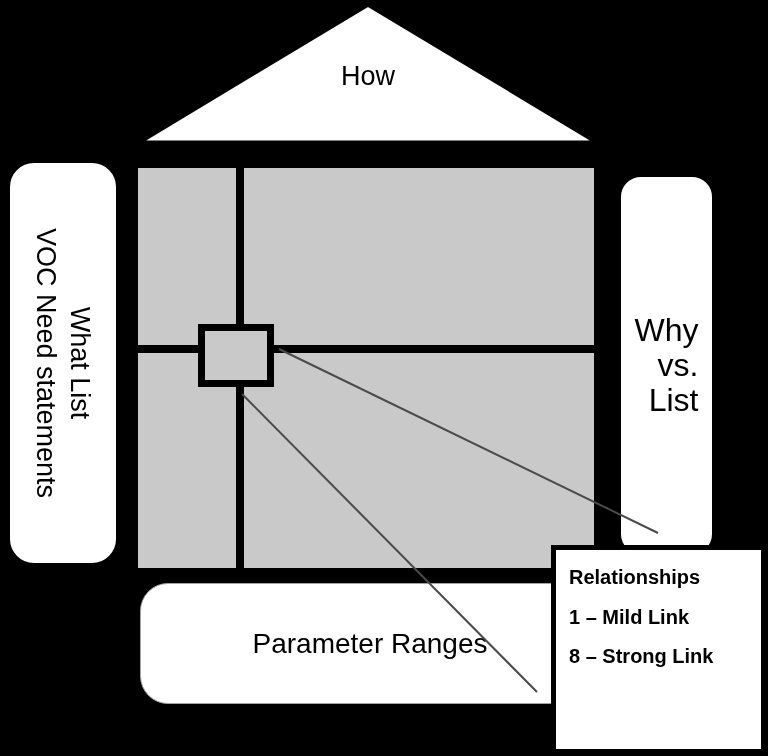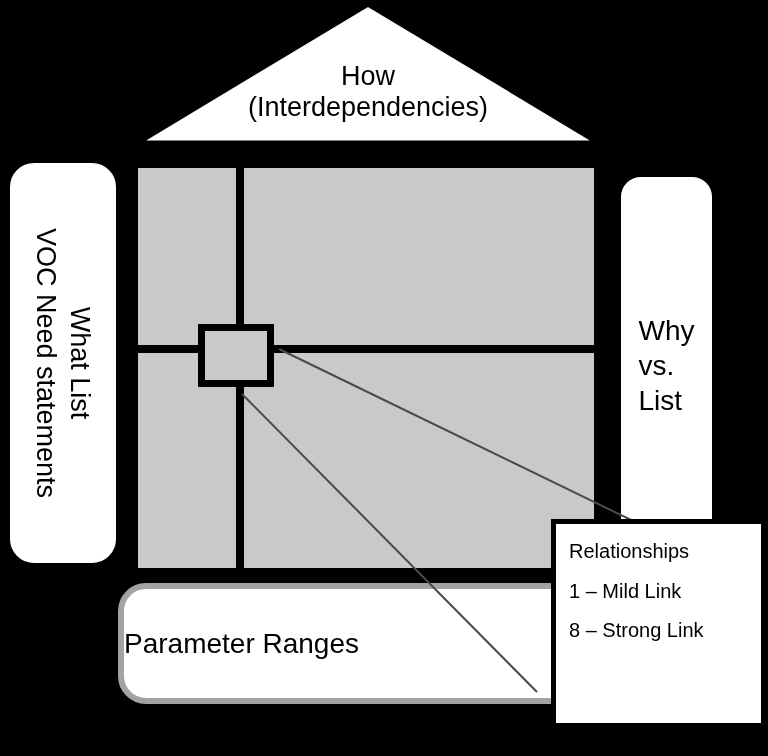--- a/index.html
+++ b/index.html
@@ -105,79 +105,79 @@
     box-sizing: border-box;
     background: #ffffff;
     border: 6px solid #000000;
     border-radius: 26px;
     display: flex;
     align-items: center;
     justify-content: center;
     z-index: 2;
   }
   .right-box .rtext {
-    text-align: left;
-    font-size: 28px;
+    text-align: right;
+    font-size: 32px;
     line-height: 35px;
   }
 
   
   .param-box {
     position: absolute;
-    left: 118px;
+    left: 140px;
     top: 583px;
     width: 460px;
     height: 121px;
     box-sizing: border-box;
     background: #ffffff;
-    border: 6px solid #a3a3a3;
+    border: 1px solid #a3a3a3;
     border-radius: 28px;
     display: flex;
     align-items: center;
+    justify-content: center;
     font-size: 28px;
     z-index: 2;
   }
 
   
   .lines-svg {
     position: absolute;
     left: 0; top: 0;
     z-index: 6;
     pointer-events: none;
   }
 
   
   .legend {
     position: absolute;
     left: 551px;
-    top: 519px;
+    top: 545px;
     width: 215px;
     height: 209px;
     box-sizing: border-box;
     background: #ffffff;
     border: 5px solid #000000;
     padding: 16px 6px 0 13px;
     font-size: 20px;
-    font-weight: normal;
+    font-weight: bold;
     z-index: 7;
   }
   .legend-title { margin-bottom: 17px; }
   .legend-item  { margin-bottom: 16px; }
 </style>
 </head>
 <body>
 
 <div class="canvas">
 
   <svg class="roof-svg" width="768" height="150" viewBox="0 0 768 150">
     <polygon points="368,4 599,143 137,143" fill="#ffffff" stroke="#000000" stroke-width="5"></polygon>
   </svg>
   <div class="roof-text">
     <div>How</div>
-    <div>(Interdependencies)</div>
   </div>
 
   <div class="left-box">
     <div class="vtext">
       <div>What List</div>
       <div>VOC Need statements</div>
     </div>
   </div>
 
   <div class="matrix">

